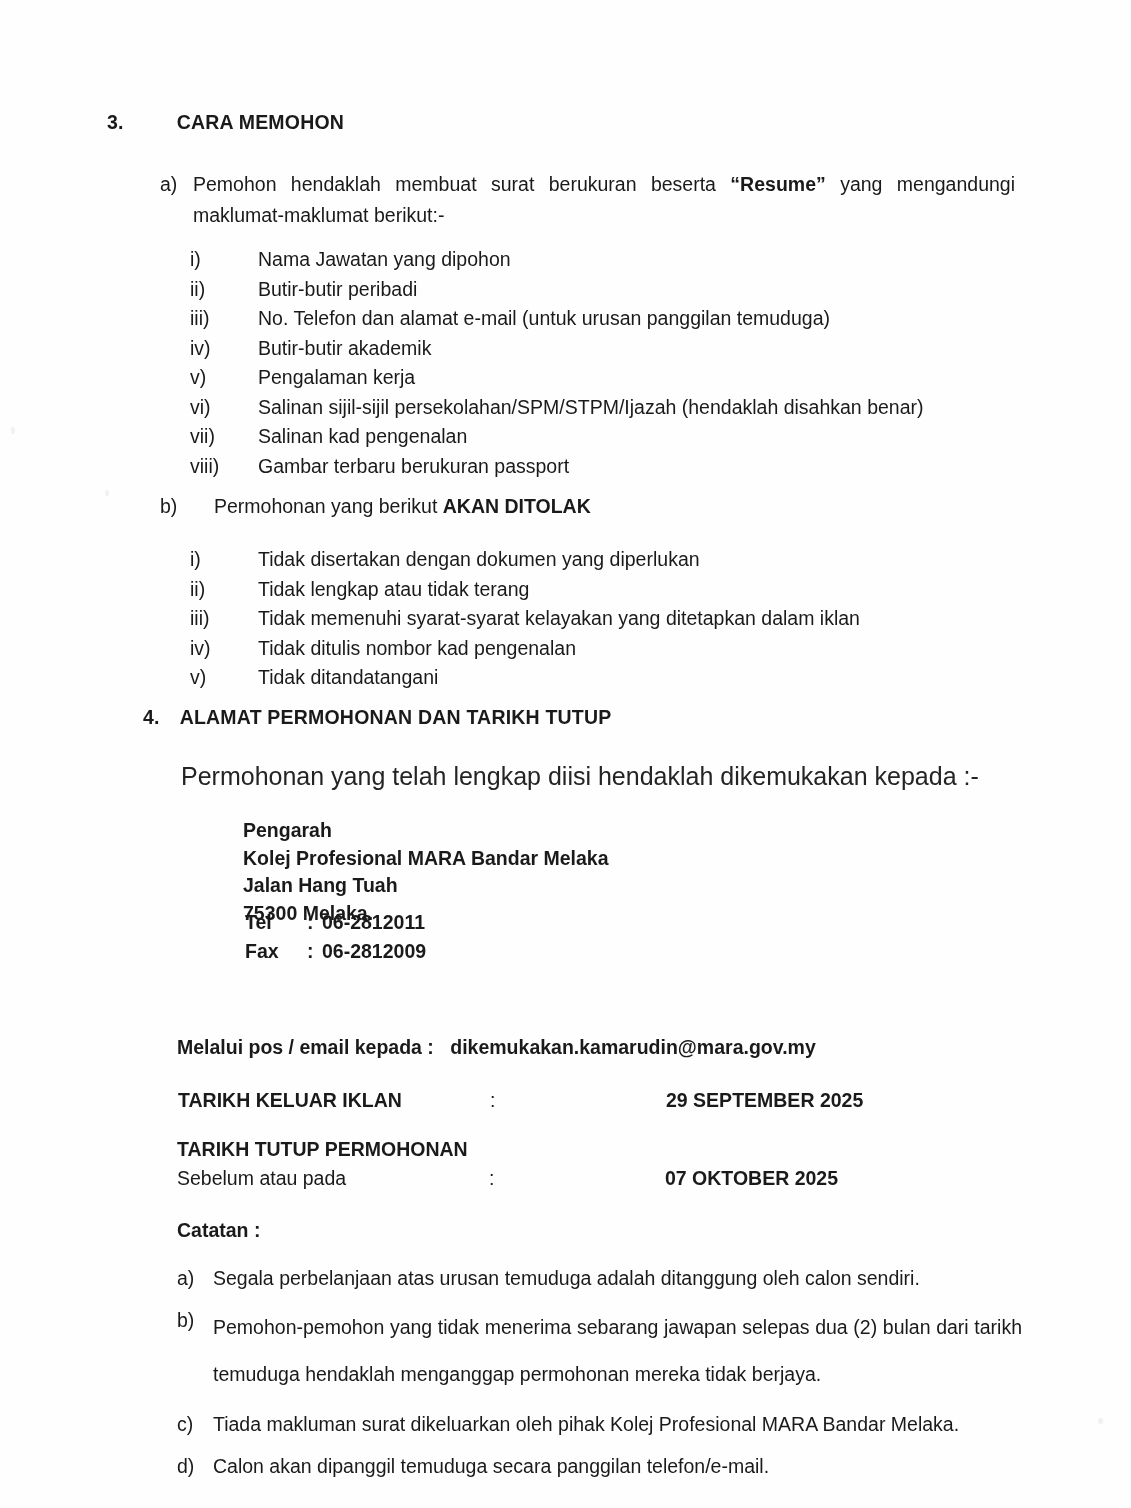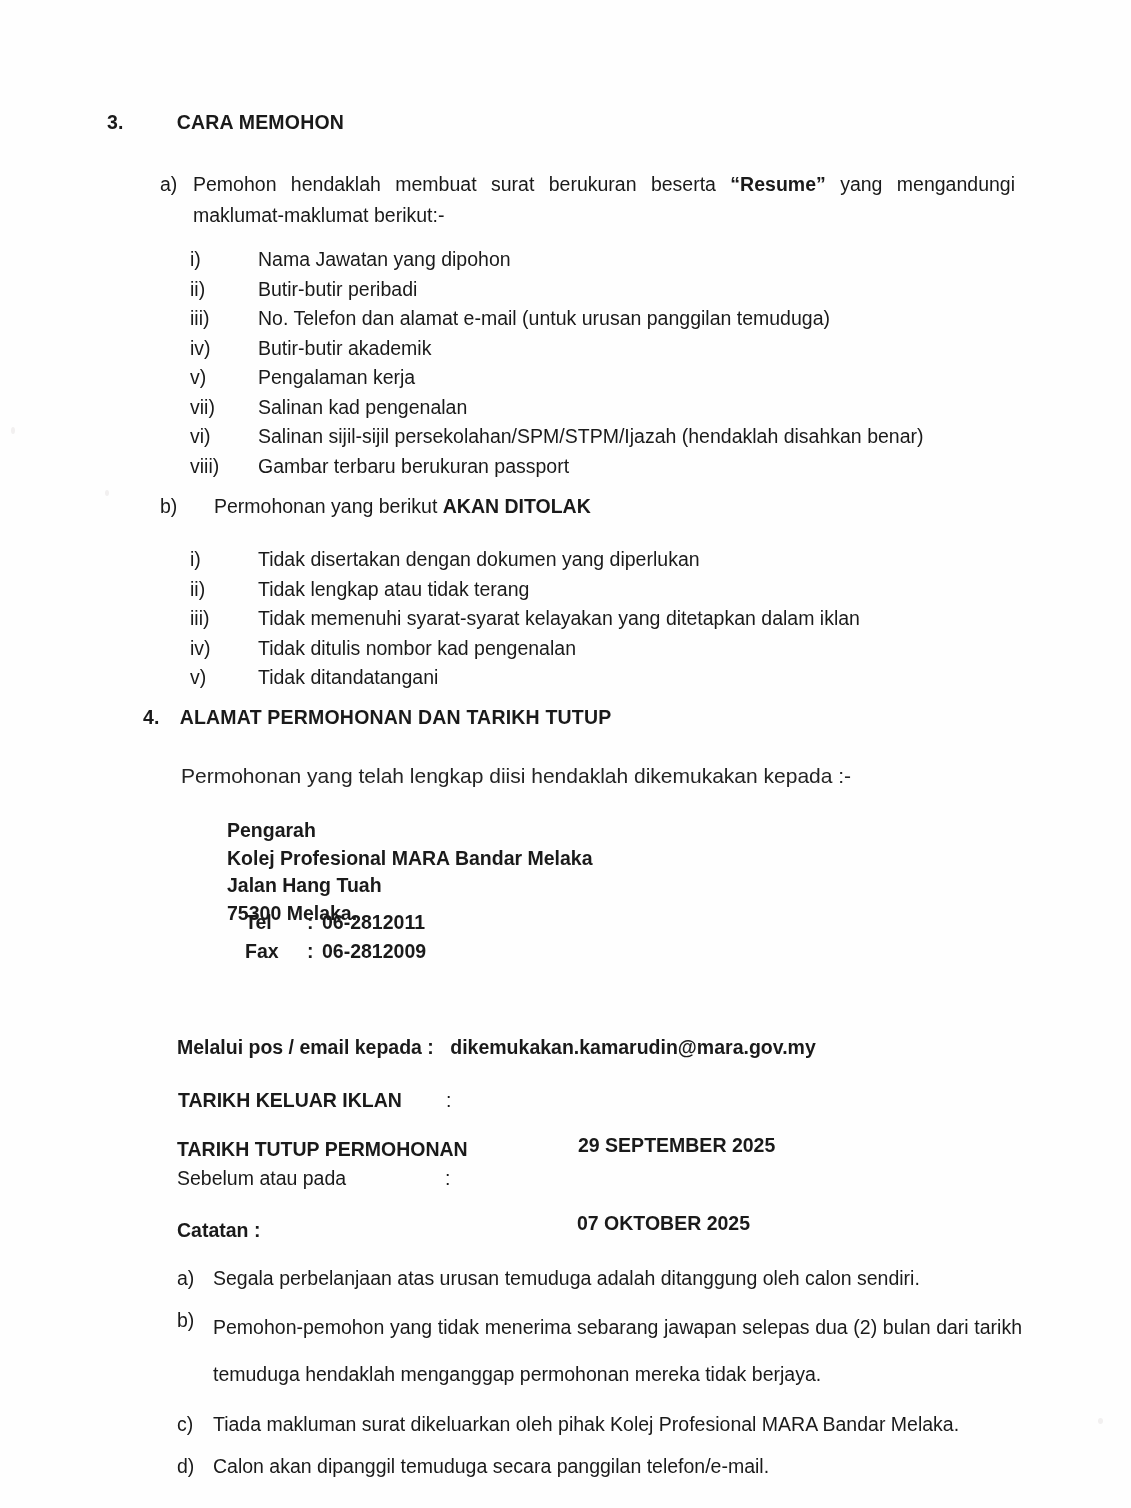--- a/index.html
+++ b/index.html
@@ -16,21 +16,21 @@
     overflow: hidden;
   }
   .page {
     position: absolute;
     inset: 0;
     background: #fefefe;
   }
 
   
   .blk { position: absolute; }
-  .t   { font-size: 21px; line-height: 30px; color: #242424; }
+  .t   { font-size: 25px; line-height: 30px; color: #242424; }
   .b   { font-weight: bold; }
 
   
   .sec-head {
     display: flex;
     align-items: flex-start;
     font-weight: bold;
     font-size: 19.5px;
     letter-spacing: 0.2px;
   }
@@ -60,25 +60,25 @@
   
   .addr-line { font-size: 19.5px; line-height: 27.5px; font-weight: bold; }
 
   
   .tf-row { display: flex; font-size: 19.5px; line-height: 29px; font-weight: bold; }
   .tf-label { flex: 0 0 62px; }
   .tf-colon { flex: 0 0 15px; }
   .tf-val  { flex: 1 1 auto; }
 
   
-  .d-row { display: flex; font-size: 19.5px; line-height: 29px; }
+  .d-row { display: flex; font-size: 19.5px; line-height: 29px; gap: 44px; }
   .d-label { flex: 0 0 268px; font-weight: bold; }
   .d-label.plain { font-weight: normal; }
   .d-colon { flex: 0 0 132px; }
-  .d-val { flex: 1 1 auto; font-weight: bold; margin-top: 45px; }
+  .d-val { flex: 1 1 auto; font-weight: bold; }
 
   
   .crow {
     display: flex;
     align-items: flex-start;
     font-size: 19.5px;
     line-height: 32px;
   }
   .cmark { flex: 0 0 36px; }
   .ctext { flex: 1 1 auto; text-align: justify; }
@@ -126,26 +126,26 @@
     </div>
     <div class="rrow">
       <span class="rmark">iv)</span>
       <span class="rtext">Butir-butir akademik</span>
     </div>
     <div class="rrow">
       <span class="rmark">v)</span>
       <span class="rtext">Pengalaman kerja</span>
     </div>
     <div class="rrow">
+      <span class="rmark">vi)</span>
+      <span class="rtext">Salinan sijil-sijil persekolahan/SPM/STPM/Ijazah (hendaklah disahkan benar)</span>
+    </div>
+    <div class="rrow">
       <span class="rmark">vii)</span>
       <span class="rtext">Salinan kad pengenalan</span>
-    </div>
-    <div class="rrow">
-      <span class="rmark">vi)</span>
-      <span class="rtext">Salinan sijil-sijil persekolahan/SPM/STPM/Ijazah (hendaklah disahkan benar)</span>
     </div>
     <div class="rrow">
       <span class="rmark">viii)</span>
       <span class="rtext">Gambar terbaru berukuran passport</span>
     </div>
   </div>
 
   <div class="blk lrow" style="left:160px;top:491px;width:855px;">
     <span class="lmark">b)</span>
     <span class="ltext nojust"><span>Permohonan yang berikut </span><span class="b">AKAN DITOLAK</span></span>
@@ -175,21 +175,21 @@
   </div>
 
   <div class="blk sec-head" style="left:143px;top:706px;width:700px;">
     <span class="sec-num">4.</span>
     <span style="width:20px;"></span>
     <span>ALAMAT PERMOHONAN DAN TARIKH TUTUP</span>
   </div>
 
   <div class="blk t" style="left:181px;top:761px;width:800px;">Permohonan yang telah lengkap diisi hendaklah dikemukakan kepada :-</div>
 
-  <div class="blk" style="left:227px;top:817px;width:600px;">
+  <div class="blk" style="left:243px;top:817px;width:600px;">
     <div class="addr-line">Pengarah</div>
     <div class="addr-line">Kolej Profesional MARA Bandar Melaka</div>
     <div class="addr-line">Jalan Hang Tuah</div>
     <div class="addr-line">75300 Melaka.</div>
   </div>
 
   <div class="blk" style="left:245px;top:908px;width:400px;">
     <div class="tf-row">
       <span class="tf-label">Tel</span>
       <span class="tf-colon">:</span>

